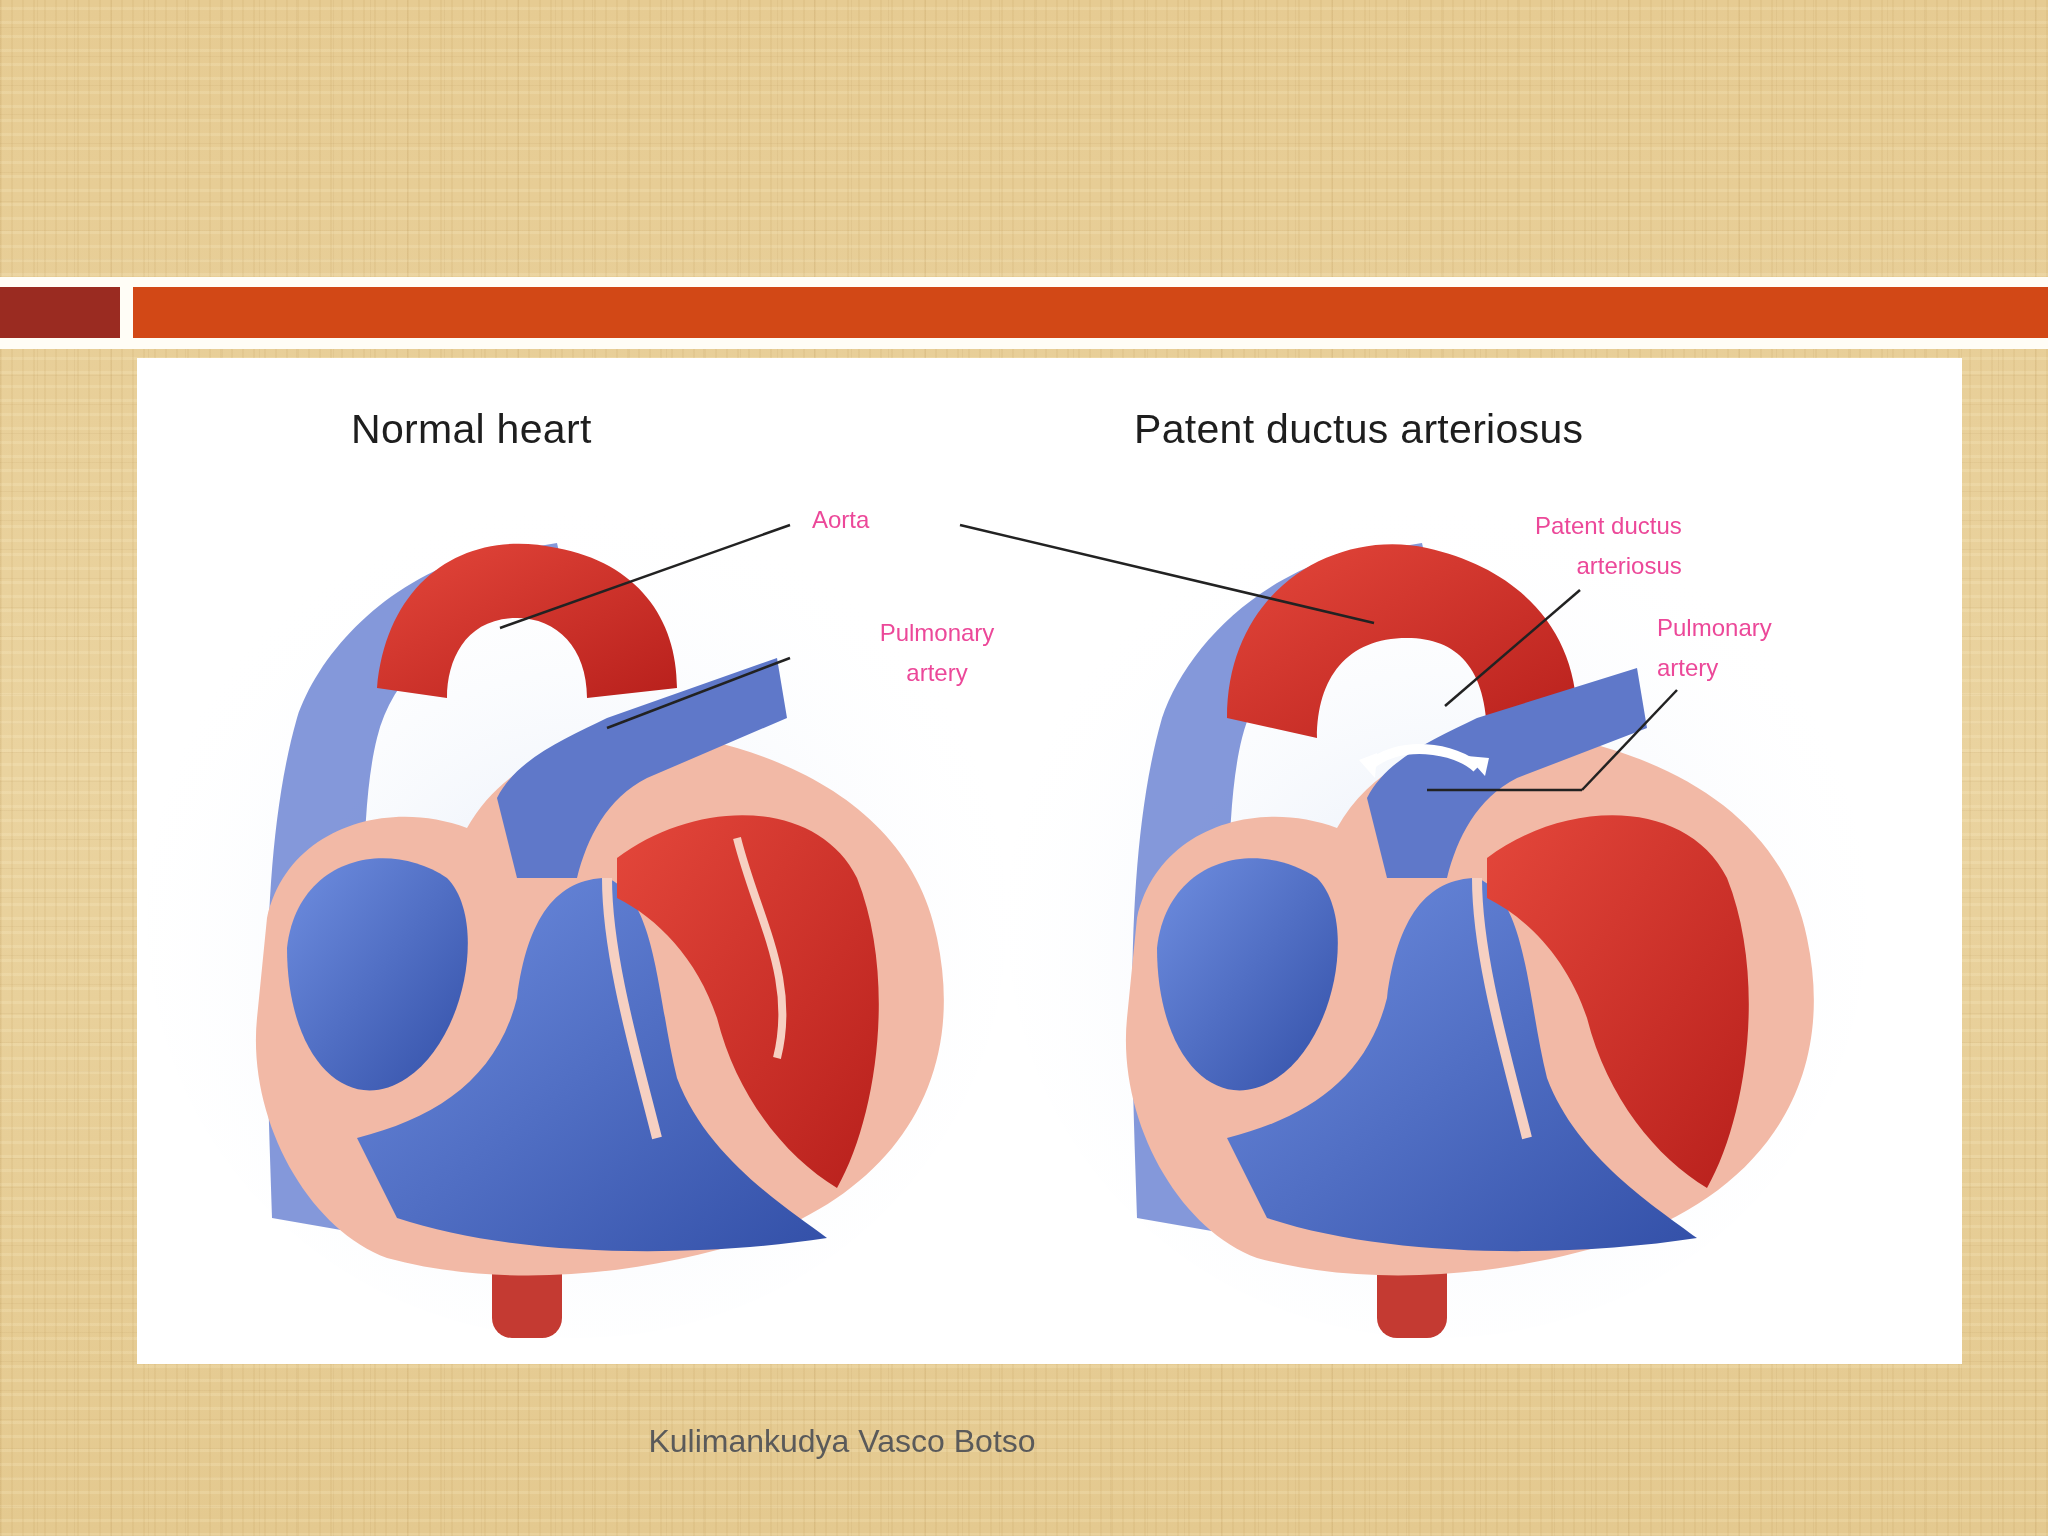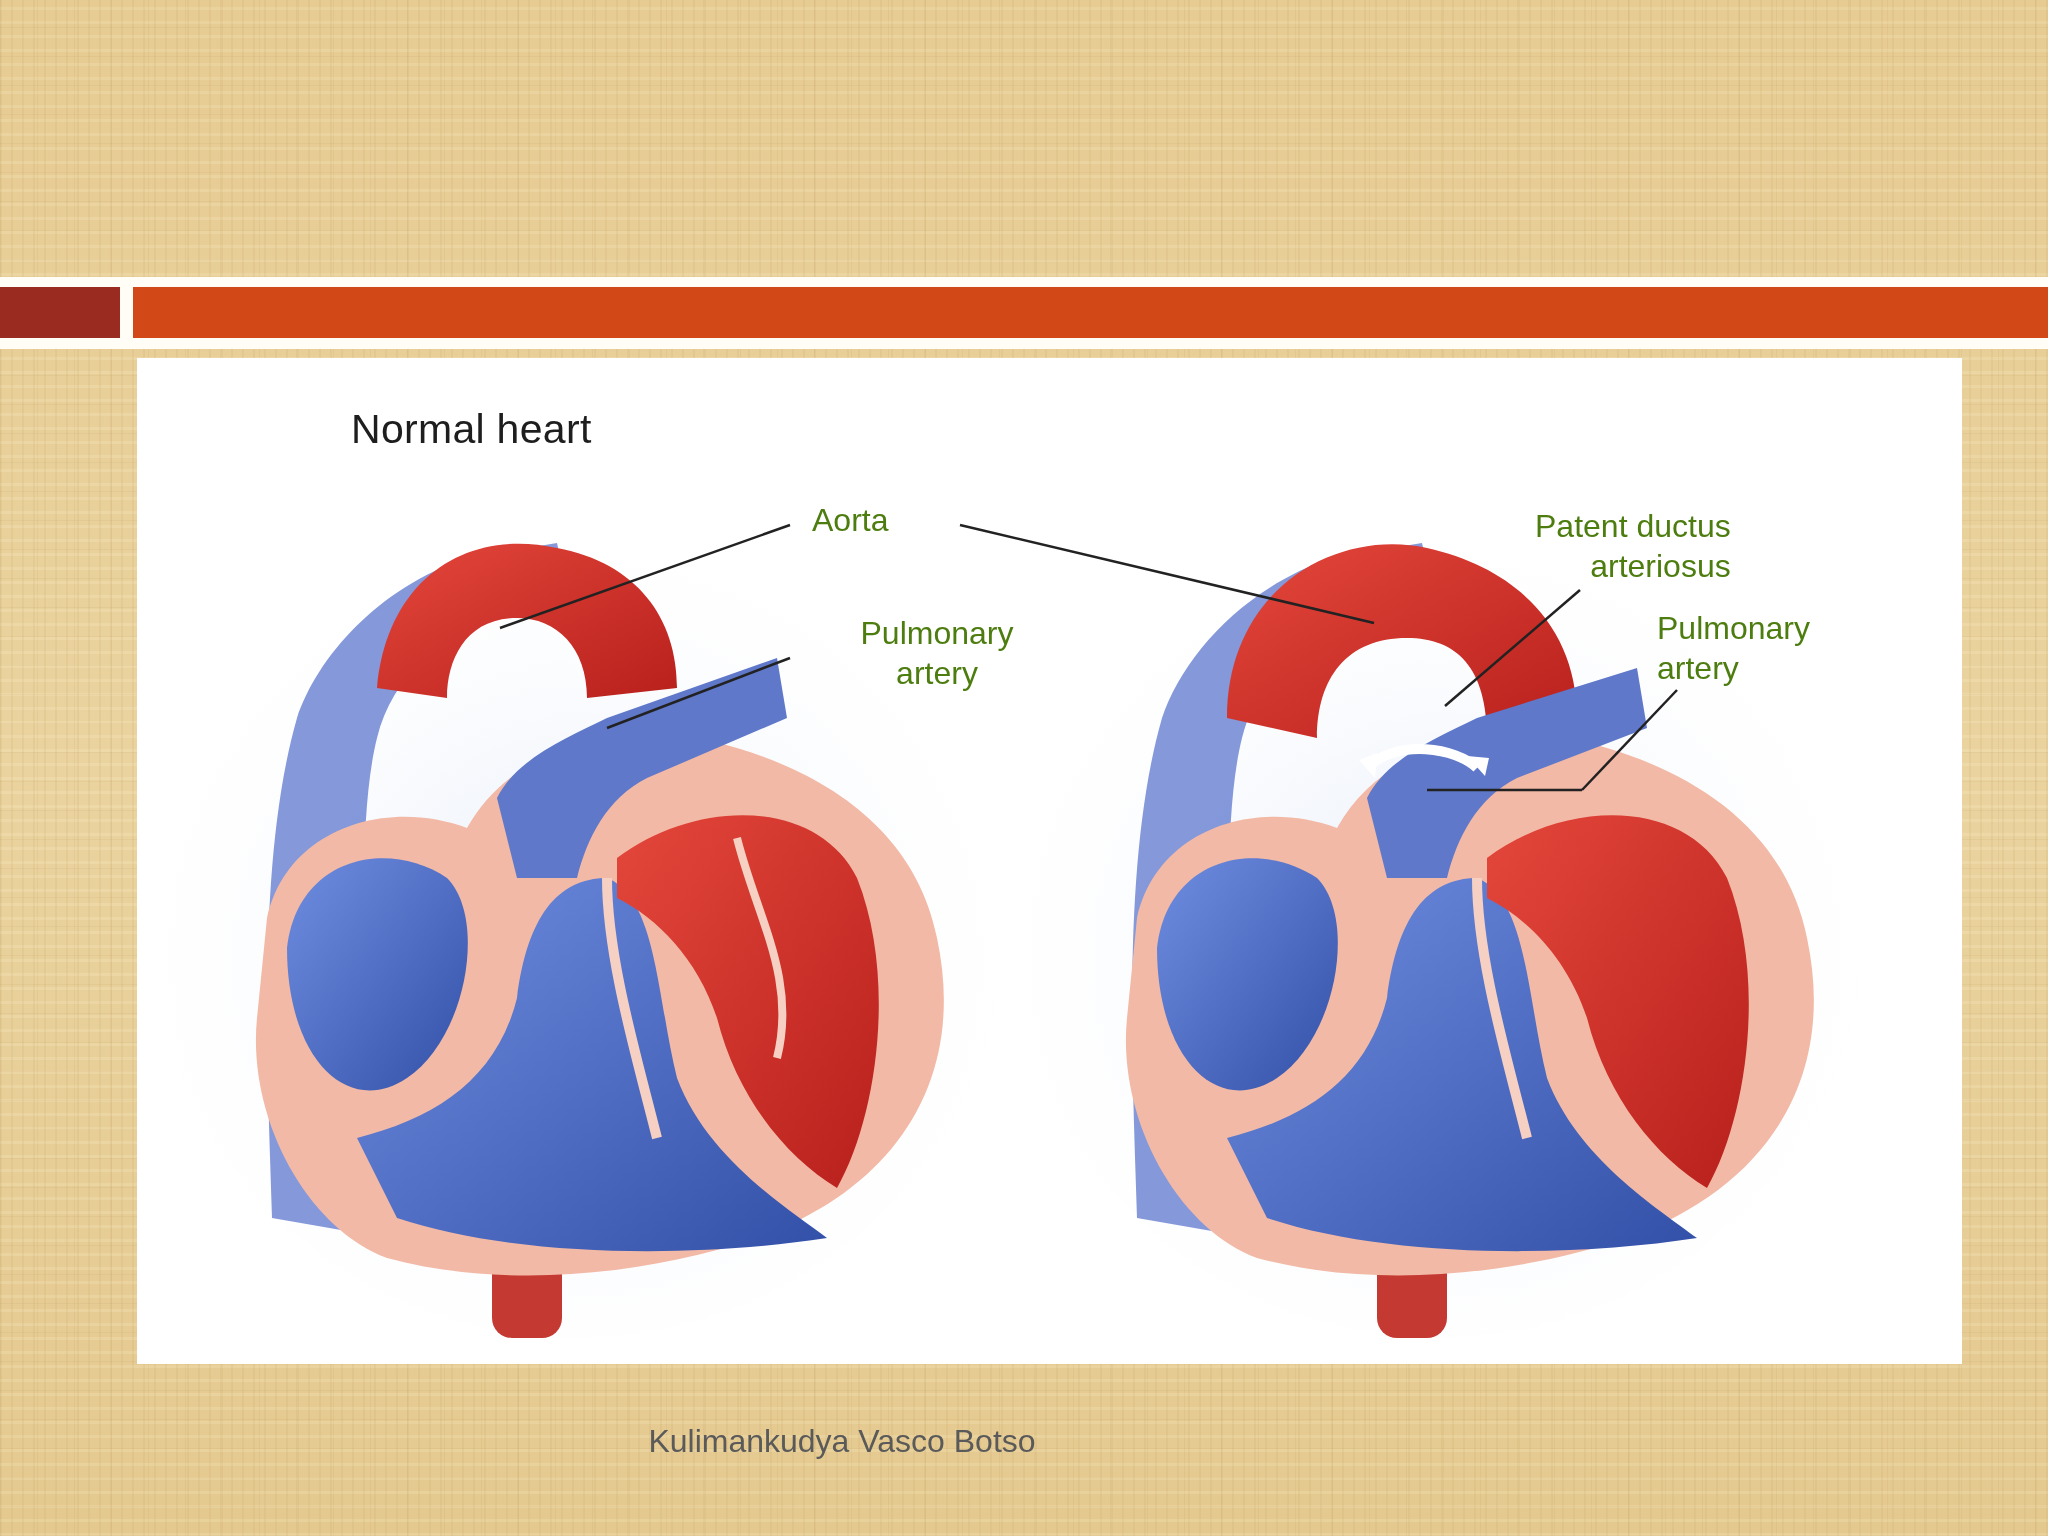--- a/index.html
+++ b/index.html
@@ -16,21 +16,21 @@
     }
     .band-white { position:absolute; left:0; top:277px; width:2048px; height:72px; background:#fffdf6; }
     .bar-left { position:absolute; left:0; top:287px; width:120px; height:51px; background:#9a2b21; }
     .bar-right { position:absolute; left:133px; top:287px; width:1915px; height:51px; background:#d24816; }
     .figure {
       position:absolute; left:137px; top:358px; width:1825px; height:1006px;
       background:#ffffff; overflow:hidden;
     }
     .figure svg { position:absolute; left:0; top:0; }
     .title { position:absolute; font-size:41px; color:#1e1e1e; font-weight:normal; letter-spacing:0.3px; }
-    .label { position:absolute; font-size:32px; line-height:40px; color:#4d7c0f; }
+    .label { position:absolute; font-size:24px; line-height:40px; color:#ec4899; }
     .copyright {
       position:absolute; left:20px; top:968px; font-size:23px; color:#555;
       letter-spacing:2.2px; font-weight:bold;
     }
     .author {
       position:absolute; left:0; width:1684px; top:1423px; text-align:center;
       font-size:32px; color:#5a5a5a;
     }
   </style>
 </head>
@@ -103,20 +103,21 @@
       <line x1="653" y1="167" x2="363" y2="270"></line>
       <line x1="823" y1="167" x2="1237" y2="265"></line>
       <line x1="653" y1="300" x2="470" y2="370"></line>
       <line x1="1443" y1="232" x2="1308" y2="348"></line>
       <line x1="1540" y1="332" x2="1445" y2="432"></line>
       <line x1="1445" y1="432" x2="1290" y2="432"></line>
     </g>
   </svg>
 
   <div class="title" style="left:214px; top:48px;">Normal heart</div>
+  <div class="title" style="left:997px; top:48px;">Patent ductus arteriosus</div>
 
   <div class="label" style="left:675px; top:142px;">Aorta</div>
   <div class="label" style="left:665px; top:255px; text-align:center; width:270px;">
     <div>Pulmonary</div>
     <div>artery</div>
   </div>
 
   <div class="label" style="left:1398px; top:148px;text-align:right;">
     <div>Patent ductus</div>
     <div>arteriosus</div>

